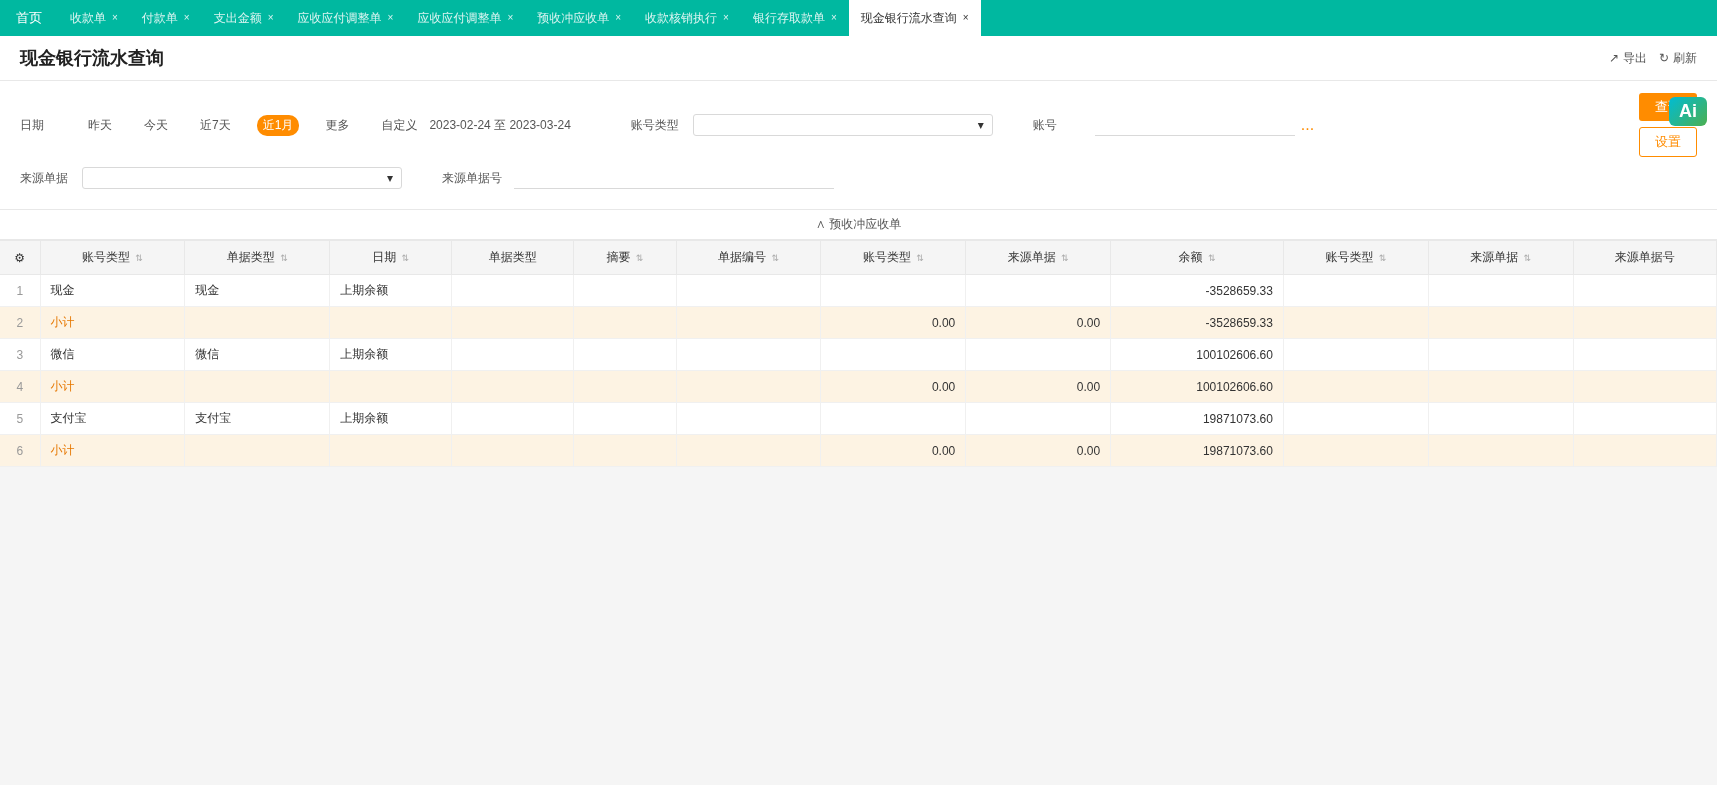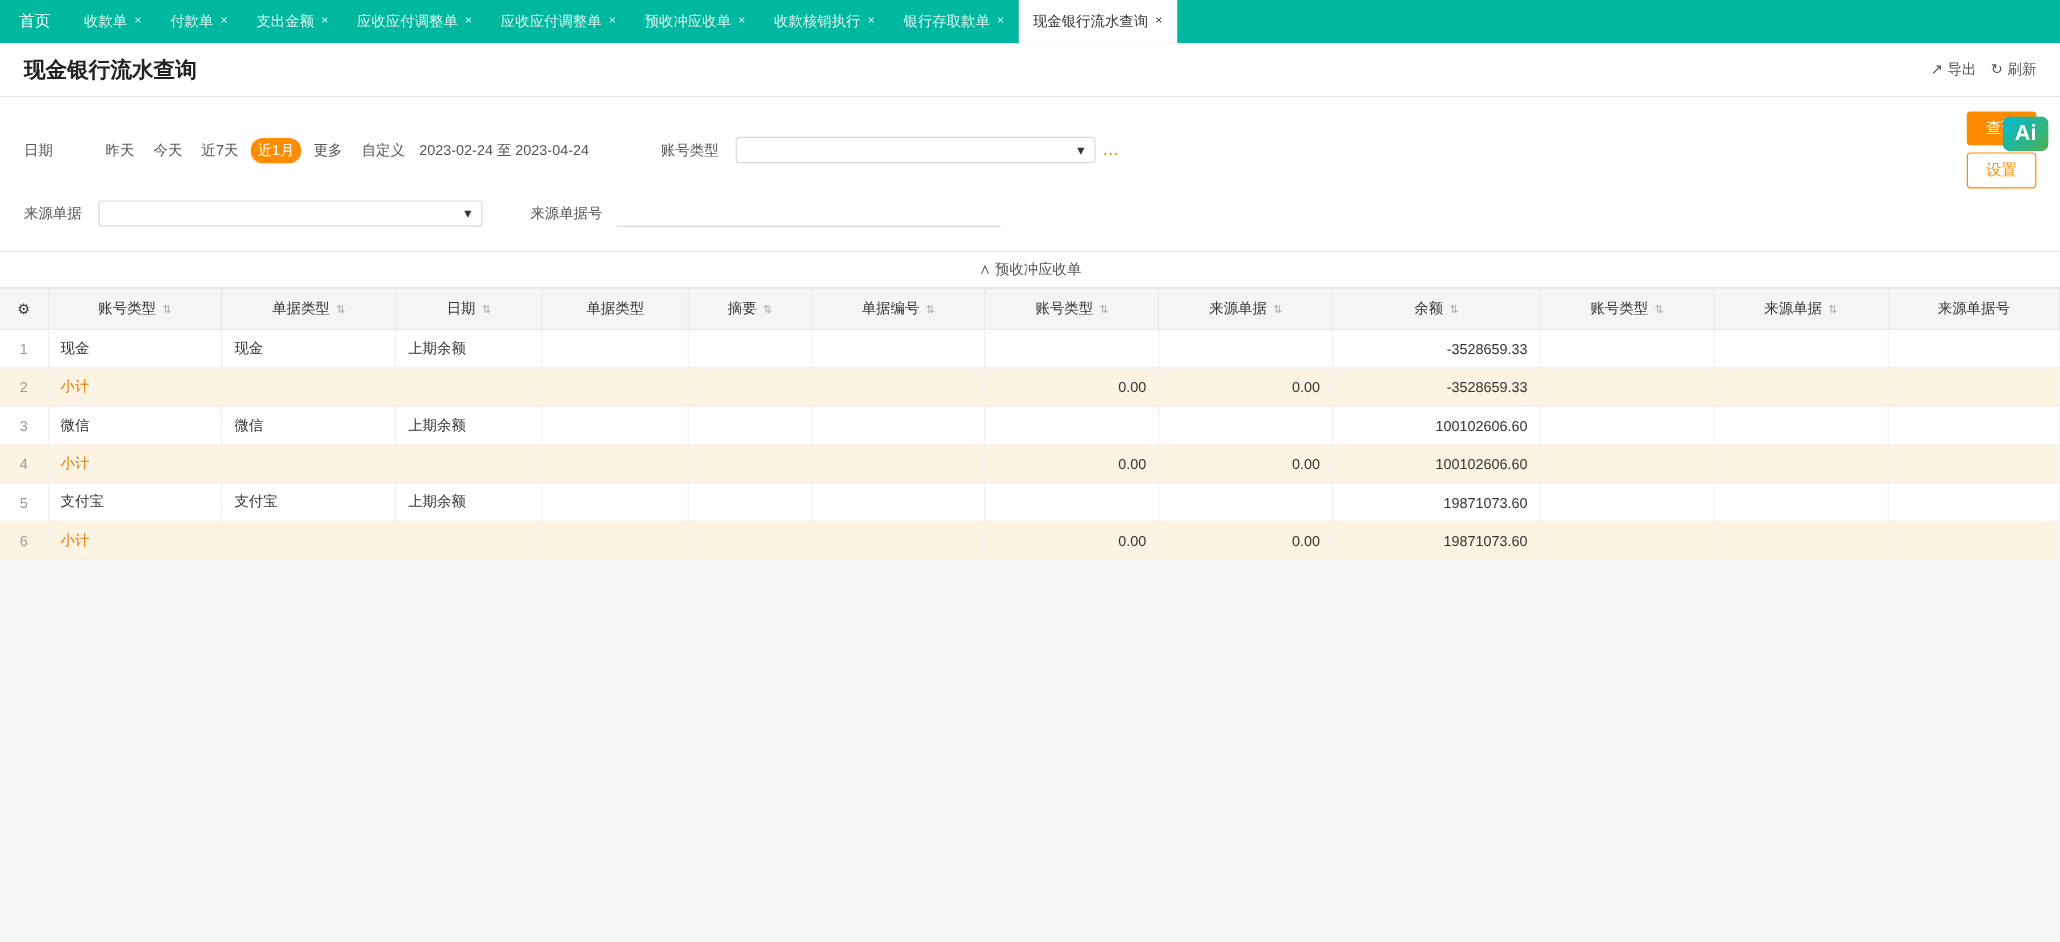--- a/index.html
+++ b/index.html
@@ -90,21 +90,21 @@
     .filter-label {
       color: #555;
       font-size: 12px;
       white-space: nowrap;
       margin-right: 6px;
       min-width: 50px;
     }
     .date-options {
       display: flex;
       align-items: center;
-      gap: 4px;
+      gap: 20px;
     }
     .date-opt {
       padding: 2px 6px;
       border-radius: 10px;
       cursor: pointer;
       font-size: 12px;
       color: #555;
     }
     .date-opt.active {
       background: #ff8c00;
@@ -327,30 +327,34 @@
       <span class="filter-label">日期</span>
       <div class="date-options">
         <span class="date-opt">昨天</span>
         <span class="date-opt">今天</span>
         <span class="date-opt">近7天</span>
         <span class="date-opt active">近1月</span>
         <span class="date-opt">更多</span>
         <span class="date-opt">自定义</span>
       </div>
     </div>
-    <span class="date-range" style="margin-right:40px;">2023-02-24 至 2023-04-24</span>
+    <span class="date-range" style="margin-right:40px;">2023-02-24 至 2023-03-24</span>
 
     <div class="filter-item" style="margin-left:20px;">
       <span class="filter-label">账号类型</span>
       <div class="filter-select" style="min-width:300px;">
         <span></span>
         <span>▾</span>
       </div>
     </div>
 
+    <div class="filter-item" style="margin-left:40px;">
+      <span class="filter-label">账号</span>
+      <input class="filter-input" style="min-width: 200px;">
+    </div>
 
     <div style="margin-left:6px;">
       <span class="ellipsis-btn">...</span>
     </div>
 
     <div class="action-col">
       <button class="btn-query">查询</button>
       <button class="btn-settings">设置</button>
     </div>
   </div>

